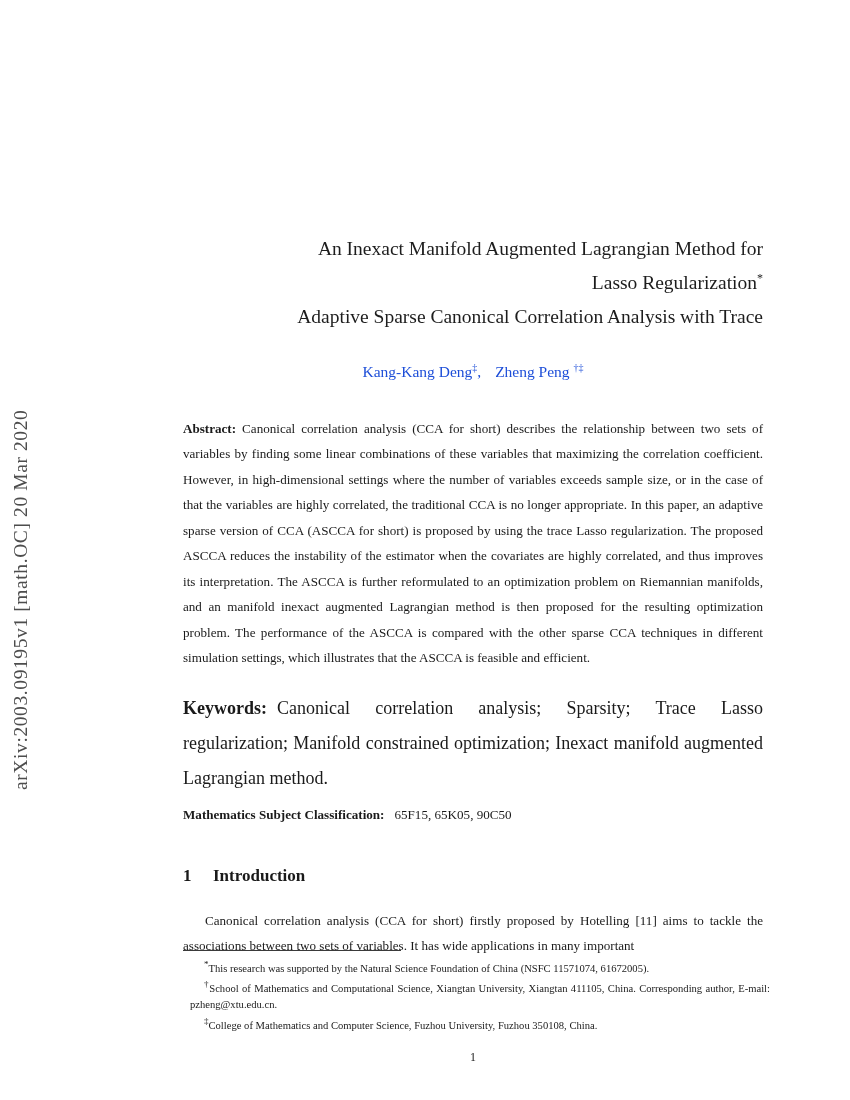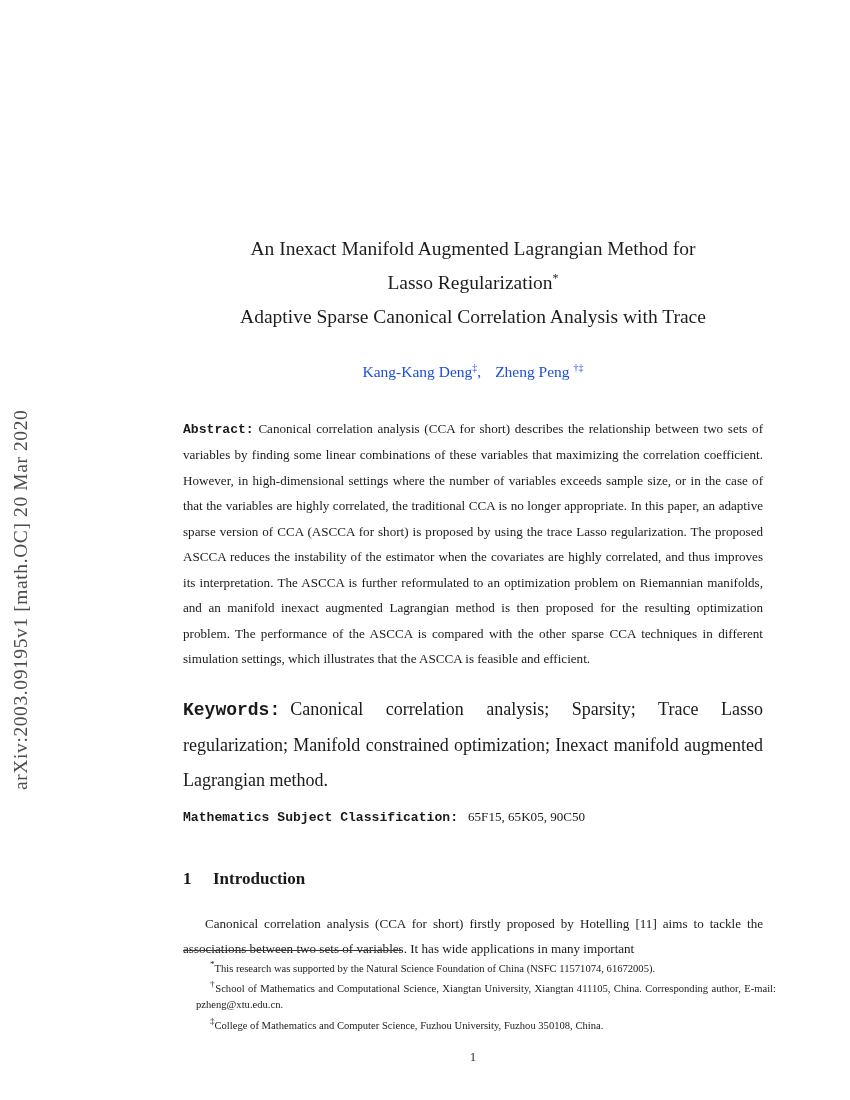--- a/index.html
+++ b/index.html
@@ -37,21 +37,21 @@
     left: 183px;
     top: 0;
     width: 580px;
     height: 1100px;
   }
 
   .title {
     margin-top: 232px;
     font-size: 19.5px;
     line-height: 1.75;
-    text-align: center;
+    text-align: right;
     color: #1d1d1d;
     font-weight: normal;
   }
   .title sup {
     font-size: 12px;
     vertical-align: super;
   }
 
   .authors {
     margin-top: 28px;
@@ -66,21 +66,21 @@
   .author-gap { display: inline-block; width: 14px; }
 
   .abstract {
     margin-top: 34px;
     font-size: 13.1px;
     line-height: 1.95;
     text-align: justify;
     text-justify: inter-word;
     color: #1a1a1a;
   }
-  .lbl { font-weight: bold; font-family: Liberation Mono, monospace; }
+  .lbl { font-weight: bold; }
 
   .keywords {
     margin-top: 20px;
     font-size: 18px;
     line-height: 1.95;
     text-align: justify;
   }
   .msc {
     margin-top: 6px;
     font-size: 13.1px;
@@ -107,21 +107,21 @@
     position: absolute;
     left: 0;
     top: 950px;
     width: 218px;
     height: 1px;
     background: #3a3a3a;
   }
 
   .footnotes {
     position: absolute;
-    left: 13px;
+    left: 7px;
     top: 957px;
     width: 580px;
     font-size: 10.6px;
     line-height: 1.62;
   }
   .footnotes .fn {
     text-align: justify;
     text-indent: 14px;
   }
   .footnotes .fn sup {

